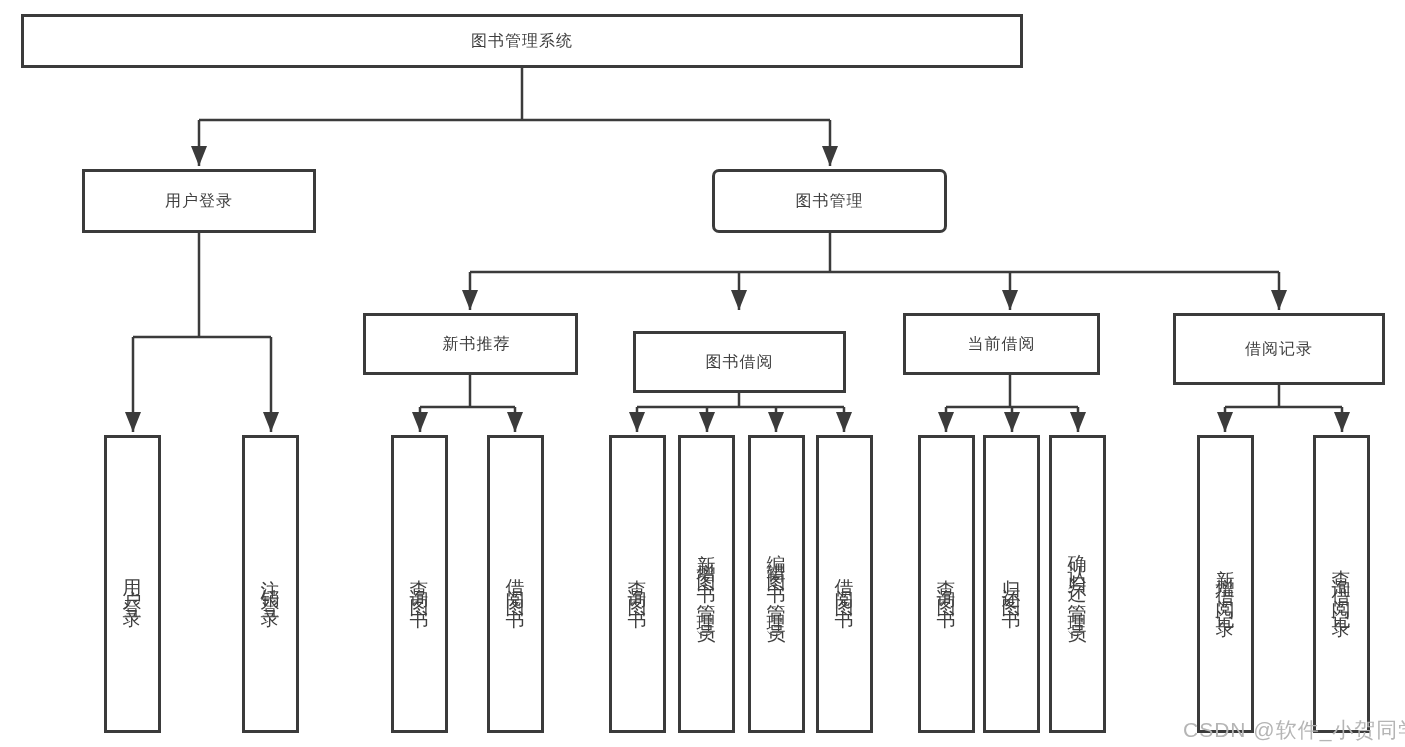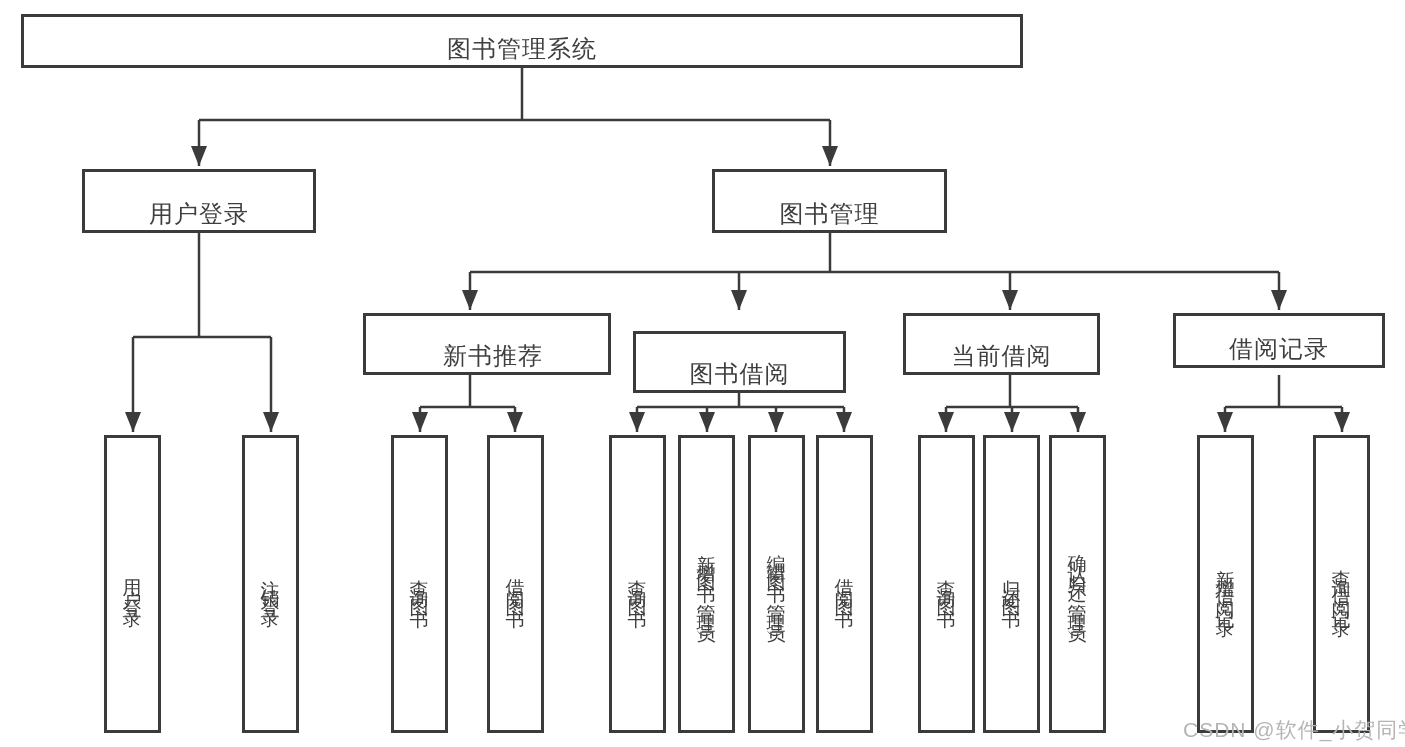--- a/index.html
+++ b/index.html
@@ -25,44 +25,44 @@
     position: absolute;
     box-sizing: border-box;
     background: #ffffff;
     border: 3px solid #3b3b3b;
     display: flex;
     align-items: center;
     justify-content: center;
     color: #3f3f3f;
     z-index: 2;
   }
-  .hnode { font-size: 24px; letter-spacing: 1px; align-items: flex-end; }
+  .hnode { font-size: 16px; letter-spacing: 1px; }
   .leaf {
     top: 435px;
     width: 57px;
     height: 298px;
   }
   .vtext {
     writing-mode: vertical-rl;
     text-orientation: mixed;
     font-size: 19px;
     letter-spacing: 10px;
     line-height: 1;
     color: #3f3f3f;
   }
   
   #root-box        { left: 21px;  top: 14px;  width: 1002px; height: 54px; }
   
   #n-user-login    { left: 82px;  top: 169px; width: 234px;  height: 64px; }
-  #n-book-mgmt     { left: 712px; top: 169px; width: 235px;  height: 64px; }
-  
-  #n-new-book      { left: 363px;  top: 313px; width: 248px; height: 62px; padding-left: 12px; }
+  #n-book-mgmt     { left: 712px; top: 169px; width: 235px;  height: 64px; border-radius: 7px; }
+  
+  #n-new-book      { left: 363px;  top: 313px; width: 215px; height: 62px; padding-left: 12px; }
   #n-book-borrow   { left: 633px;  top: 331px; width: 213px; height: 62px; }
   #n-current-borrow{ left: 903px;  top: 313px; width: 197px; height: 62px; }
-  #n-borrow-records{ left: 1173px; top: 313px; width: 212px; height: 55px; }
+  #n-borrow-records{ left: 1173px; top: 313px; width: 212px; height: 72px; }
   
   #lf1  { left: 104px; }
   #lf2  { left: 242px; }
   #lf3  { left: 391px; }
   #lf4  { left: 487px; }
   #lf5  { left: 609px; }
   #lf6  { left: 678px; }
   #lf7  { left: 748px; }
   #lf8  { left: 816px; }
   #lf9  { left: 918px; }

